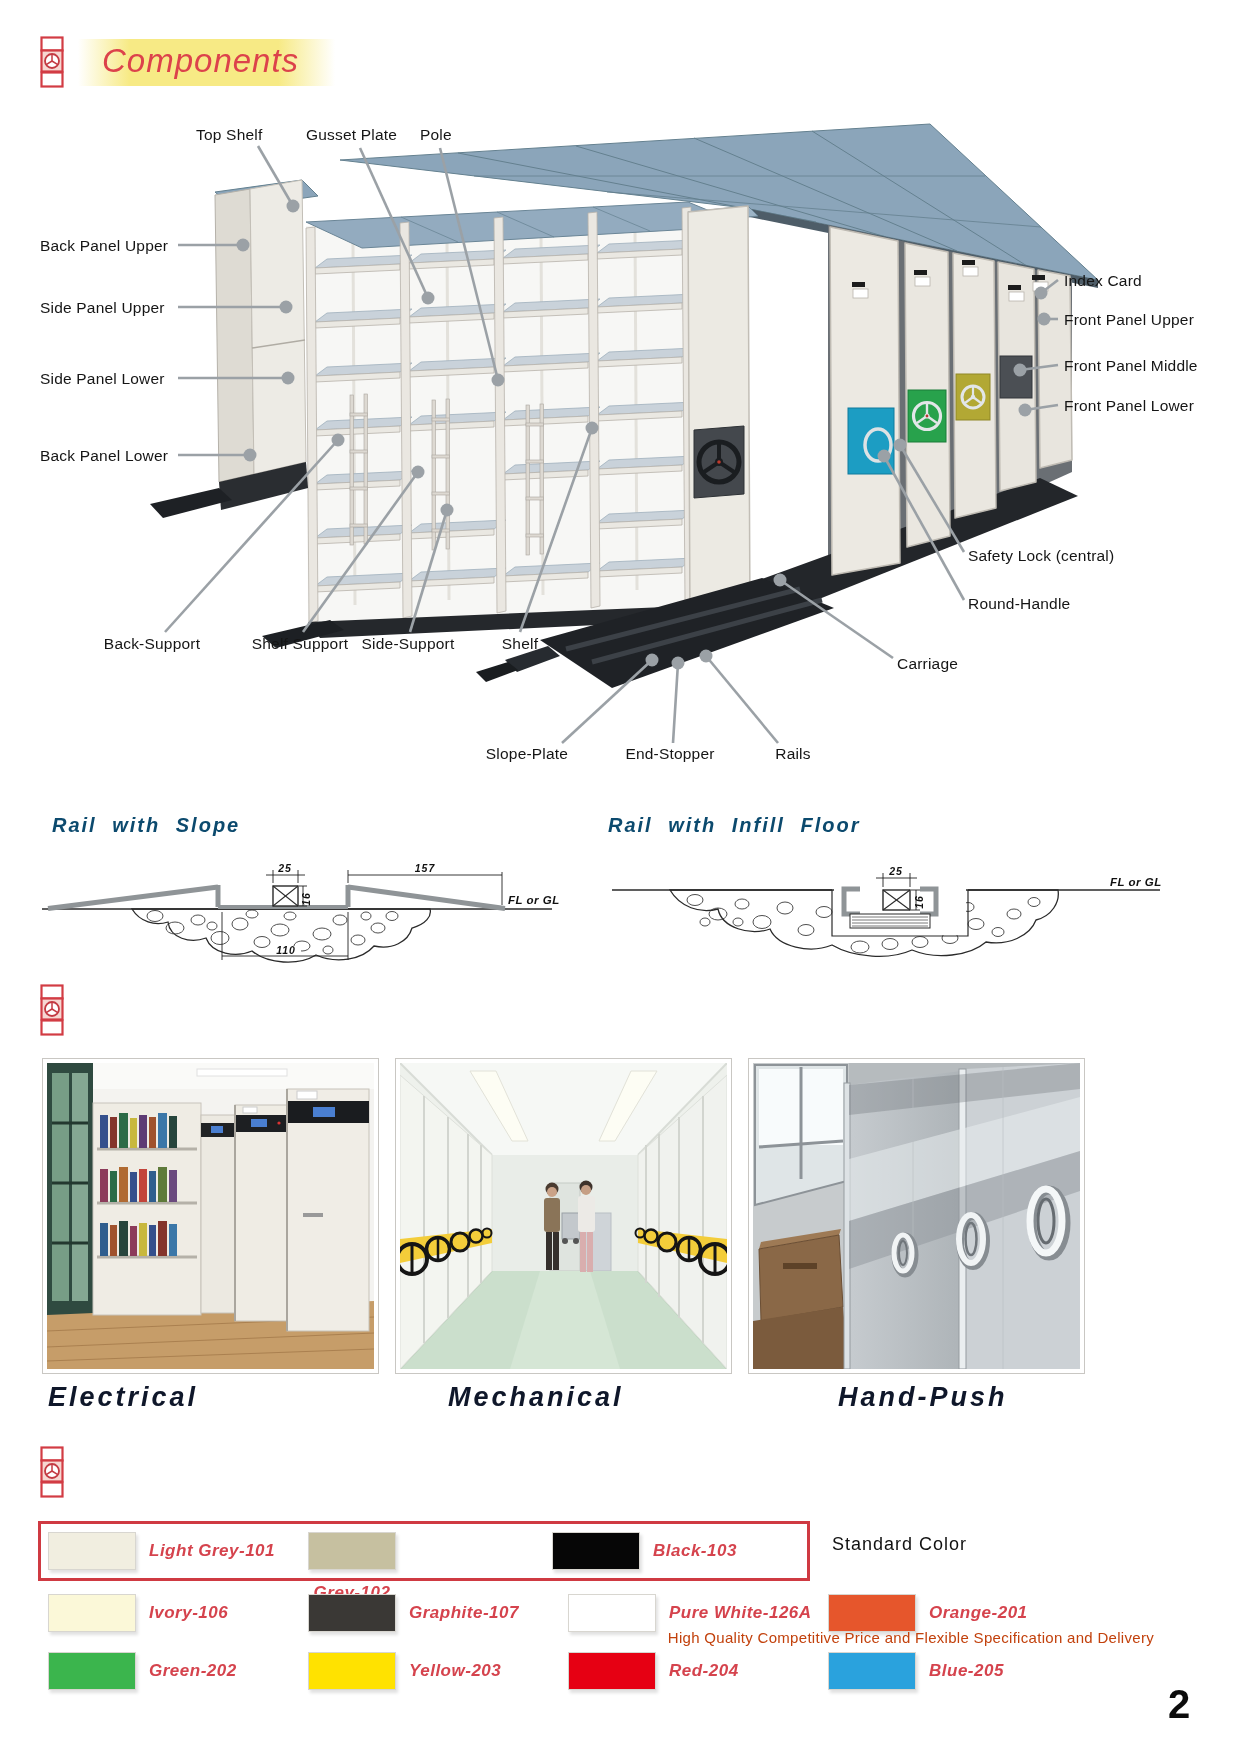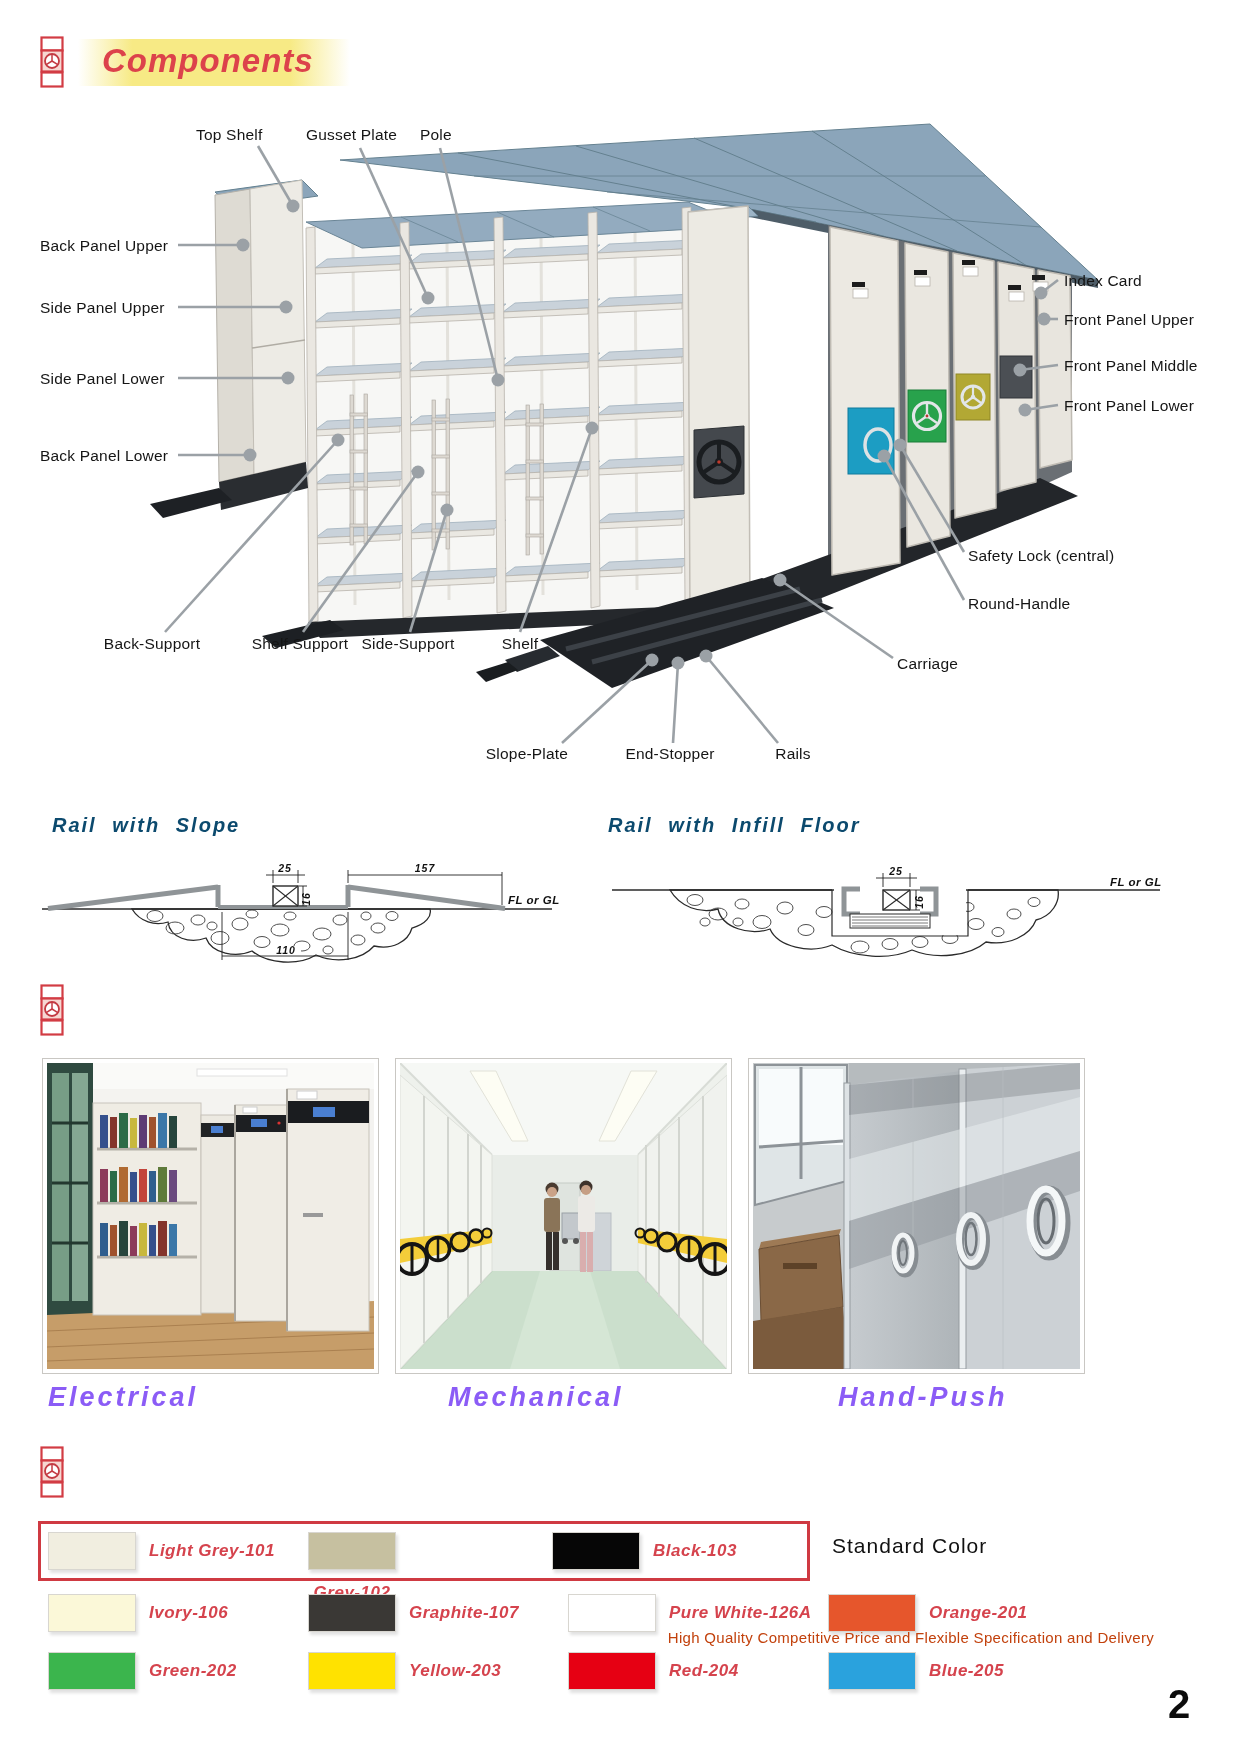--- a/index.html
+++ b/index.html
@@ -1,33 +1,33 @@
 <!DOCTYPE html>
 <html><head>
 <meta charset="utf-8">
 <style>
   html,body{margin:0;padding:0;background:#fff;}
   #page{position:relative;width:1240px;height:1754px;background:#fff;overflow:hidden;
         font-family:"Liberation Sans",sans-serif;}
   .sec-header{position:absolute;display:flex;align-items:center;gap:14px;}
-  .sec-title{font-size:33px;font-weight:bold;font-style:italic;color:#dc424b;letter-spacing:1px;
+  .sec-title{font-size:33px;font-weight:normal;font-style:italic;color:#dc424b;letter-spacing:1px;
     padding:3px 36px 6px 24px;white-space:nowrap;
     background:linear-gradient(90deg,rgba(247,234,133,0) 0%,#f7ea85 20%,#f7ea85 78%,rgba(247,234,133,0) 100%);}
   .dlabel{position:absolute;font-size:15.5px;color:#151515;white-space:nowrap;letter-spacing:.2px;}
   .ra{}
   .ca{text-align:center;}
   .railtitle{position:absolute;font-size:20px;font-weight:bold;font-style:italic;color:#0c4a6e;
     letter-spacing:2px;word-spacing:8px;white-space:nowrap;}
   .railsvg{position:absolute;}
   .photo{position:absolute;width:337px;height:316px;background:#fff;border:1px solid #c9c7c3;
     padding:4px;box-sizing:border-box;}
   .photo svg{width:100%;height:100%;display:block;}
-  .caption{position:absolute;font-size:27px;font-weight:bold;font-style:italic;color:#8b5cf6;letter-spacing:3px;white-space:nowrap;}
+  .caption{position:absolute;font-size:27px;font-weight:bold;font-style:italic;color:#0f172a;letter-spacing:3px;white-space:nowrap;}
   .stdbox{position:absolute;left:38px;top:1521px;width:772px;height:60px;border:3px solid #cf3a42;box-sizing:border-box;}
-  .stdlabel{position:absolute;left:832px;top:1534px;font-size:21px;color:#111;letter-spacing:1px;text-align:center;}
+  .stdlabel{position:absolute;left:832px;top:1534px;font-size:18px;color:#111;letter-spacing:1px;text-align:center;}
   .swatch{position:absolute;display:flex;align-items:center;gap:13px;}
   .chip{width:88px;height:38px;border:1px solid #d8d6d0;box-shadow:2px 3px 3px rgba(0,0,0,.12);box-sizing:border-box;}
   .sname{font-size:17px;font-weight:bold;font-style:italic;color:#d5434d;letter-spacing:.5px;white-space:nowrap;}
   .footer-tag{position:absolute;right:86px;top:1629px;font-size:15px;color:#c2410c;letter-spacing:.3px;margin-left:22px;}
   .pagenum{position:absolute;left:1168px;top:1682px;font-size:40px;font-weight:bold;color:#0c0c0c;}
   .ld{stroke:#9ba1a6;stroke-width:2.6;fill:none;}
   .dot{fill:#9ba1a6;}
   .dim{stroke:#222;stroke-width:.9;fill:none;}
   .dimtxt{font-size:10.5px;font-weight:bold;font-style:italic;fill:#111;letter-spacing:1px;}
   .fl{font-size:11.5px;font-weight:bold;font-style:italic;fill:#111;letter-spacing:.5px;}

